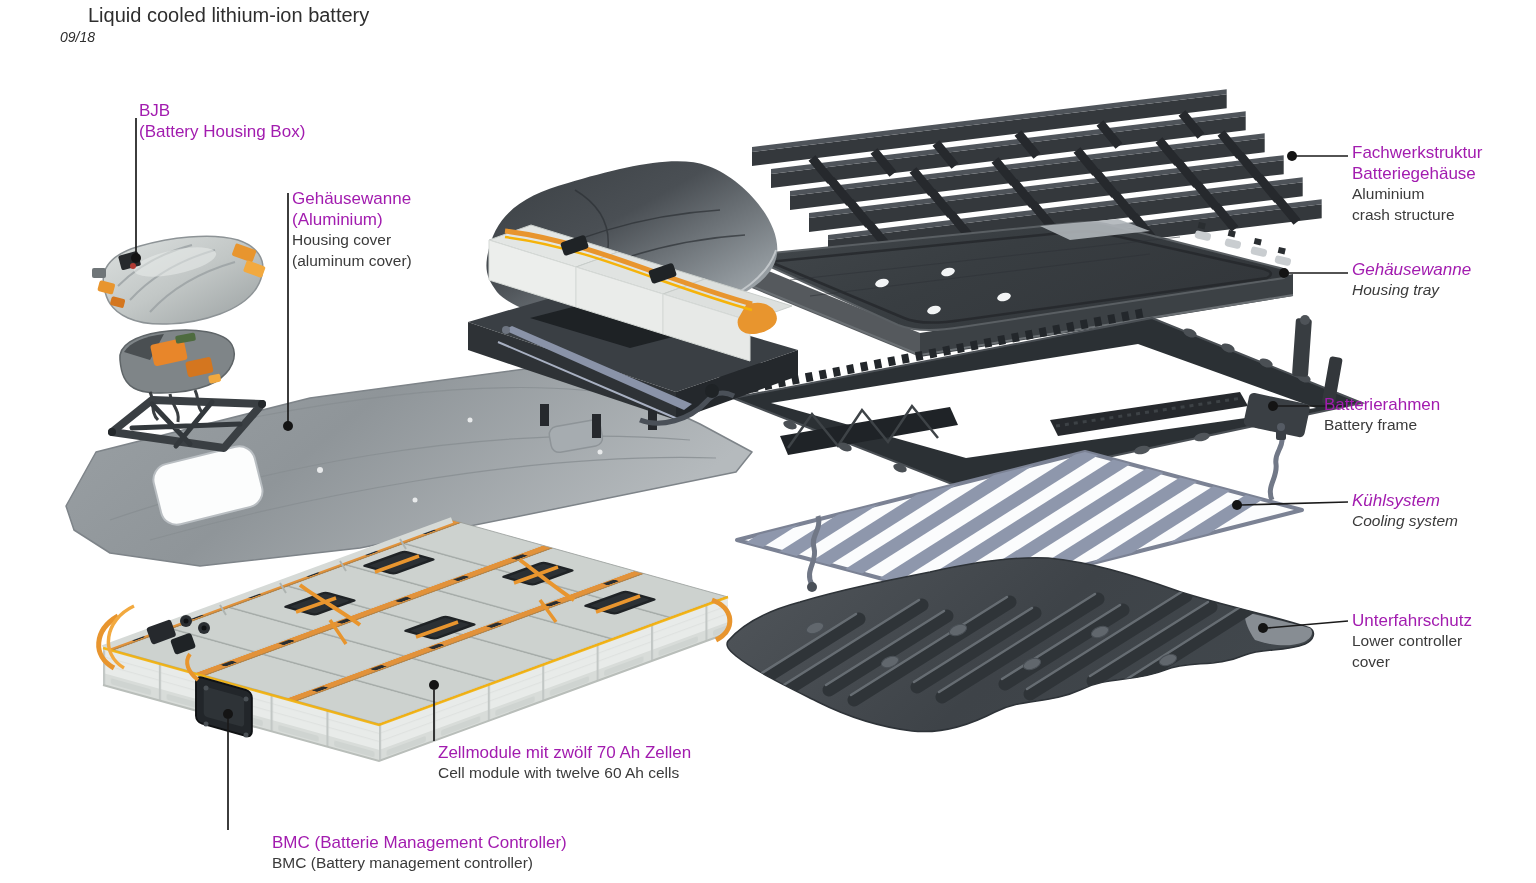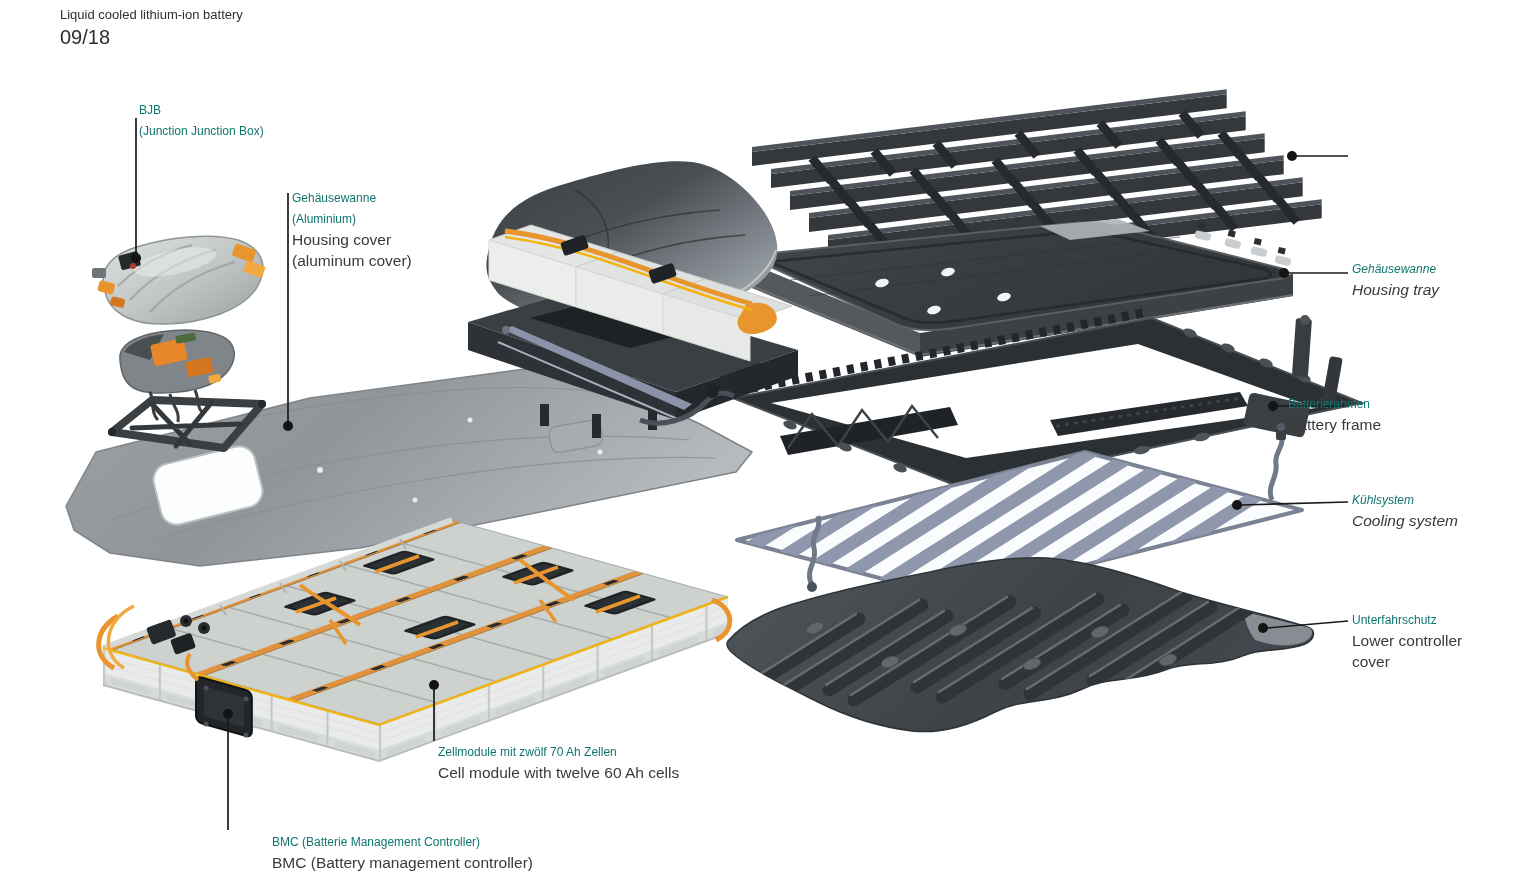--- a/index.html
+++ b/index.html
@@ -1,24 +1,24 @@
 <!DOCTYPE html>
 <html><head>
 <meta charset="utf-8">
 <style>
   html,body{margin:0;padding:0;background:#ffffff;}
   .canvas{position:relative;width:1536px;height:883px;background:#ffffff;overflow:hidden;
           font-family:"Liberation Sans", sans-serif;}
   .diagram-svg{position:absolute;left:0;top:0;}
   .label{position:absolute;color:#333;}
-  .label .de{font-size:12px;line-height:21px;color:#0f766e;white-space:nowrap;}
+  .label .de{font-size:17px;line-height:21px;color:#a21caf;white-space:nowrap;}
   .label .en{font-size:15.5px;line-height:20.5px;color:#3a3a3a;white-space:nowrap;}
   .title-block{position:absolute;left:60px;top:4px;color:#2e2e2e;}
-  .title-block .t1{font-size:13px;line-height:22px;}
-  .title-block .t2{font-size:20px;line-height:22px;}
+  .title-block .t1{font-size:20px;line-height:22px;margin-left:28px;}
+  .title-block .t2{font-size:14px;line-height:22px;font-style:italic;}
 </style>
 </head>
 <body>
 
 <div class="canvas">
 
 <svg class="diagram-svg" width="1536" height="883" viewBox="0 0 1536 883">
   <defs>
     <linearGradient id="silverGrad" x1="0" y1="0" x2="1" y2="1">
       <stop offset="0" stop-color="#dde1e0"></stop>
@@ -389,37 +389,43 @@
   </g>
 </svg>
 
 <div class="title-block">
   <div class="t1">Liquid cooled lithium-ion battery</div>
   <div class="t2">09/18</div>
 </div>
 
 <div class="label" style="left:139px;top:100px;">
   <div class="de">BJB</div>
-  <div class="de">(Junction Junction Box)</div>
+  <div class="de">(Battery Housing Box)</div>
 </div>
 
 <div class="label" style="left:292px;top:188px;">
   <div class="de">Gehäusewanne</div>
   <div class="de">(Aluminium)</div>
   <div class="en">Housing cover</div>
   <div class="en">(aluminum cover)</div>
 </div>
 
+<div class="label" style="left:1352px;top:142px;">
+  <div class="de">Fachwerkstruktur</div>
+  <div class="de">Batteriegehäuse</div>
+  <div class="en">Aluminium</div>
+  <div class="en">crash structure</div>
+</div>
 
 <div class="label" style="left:1352px;top:259px;font-style:italic;">
   <div class="de">Gehäusewanne</div>
   <div class="en">Housing tray</div>
 </div>
 
-<div class="label" style="left:1288px;top:394px;">
+<div class="label" style="left:1324px;top:394px;">
   <div class="de">Batterierahmen</div>
   <div class="en">Battery frame</div>
 </div>
 
 <div class="label" style="left:1352px;top:490px;font-style:italic;">
   <div class="de">Kühlsystem</div>
   <div class="en">Cooling system</div>
 </div>
 
 <div class="label" style="left:1352px;top:610px;">

